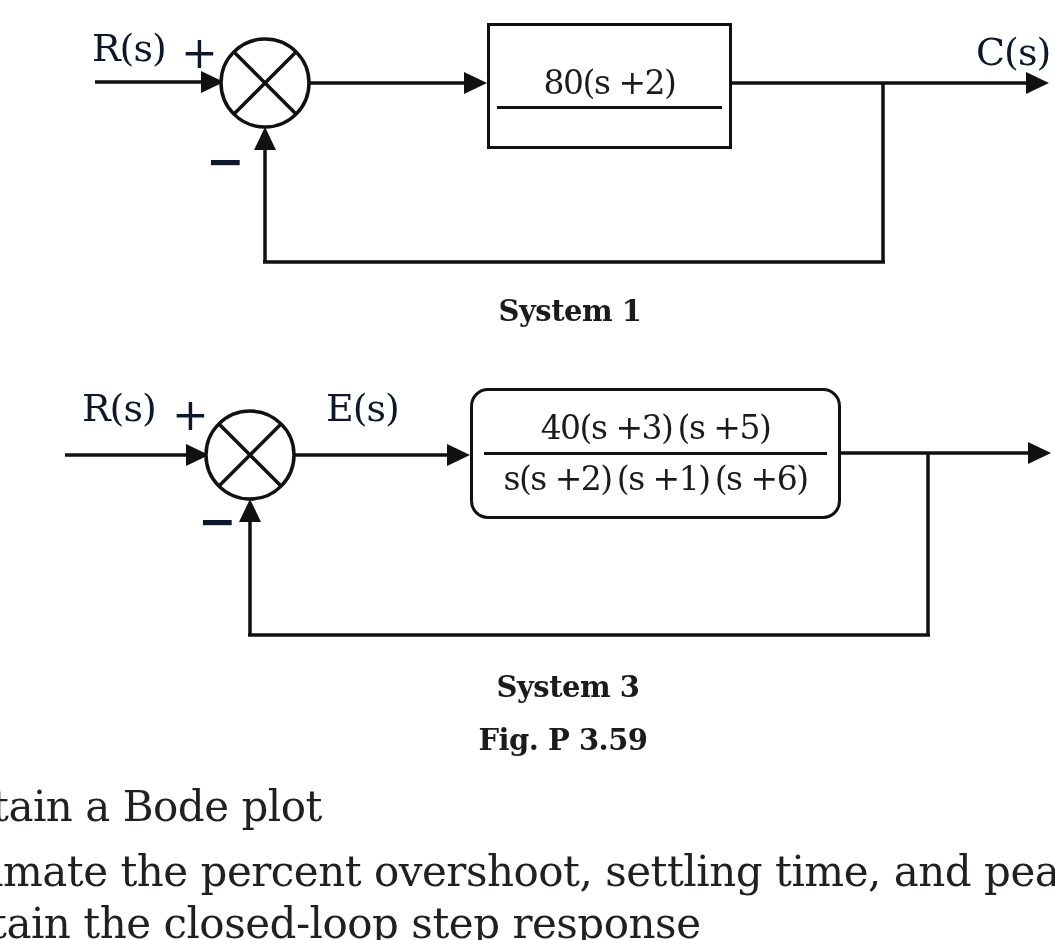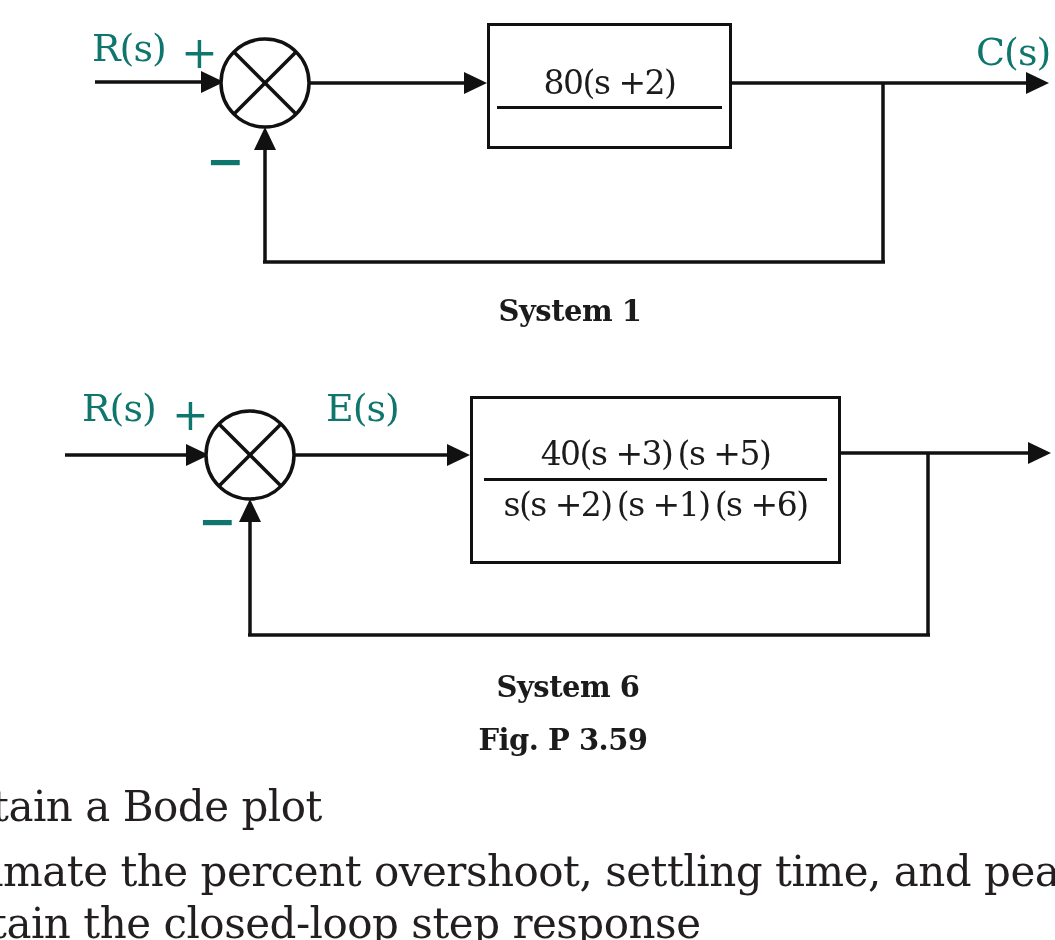--- a/index.html
+++ b/index.html
@@ -35,21 +35,21 @@
   }
   svg .node {
     stroke: #111111;
     stroke-width: 3.5;
     fill: #ffffff;
   }
   .lbl {
     position: absolute;
     white-space: nowrap;
     font-family: "DejaVu Serif", "Liberation Serif", serif;
-    color: #0f766e;
+    color: #0f172a;
     letter-spacing: -1px;
   }
   .siglabel { font-size: 38px; line-height: 1; }
   .sign-plus { font-size: 44px; line-height: 1; }
   .sign-minus { font-size: 46px; line-height: 1; font-weight: 600; }
   .tfblock {
     position: absolute;
     box-sizing: border-box;
     border: 3.4px solid #111111;
     background: #ffffff;
@@ -133,27 +133,27 @@
     <div class="fracbar"></div>
   </div>
 
   <div class="caption" style="left:380px; top:294px; width:380px;">System 1</div>
 
   <div class="lbl siglabel" style="left:82px; top:389px;">R(s)</div>
   <div class="lbl sign-plus" style="left:172px; top:393px;">+</div>
   <div class="lbl sign-minus" style="left:198px; top:498px;">−</div>
   <div class="lbl siglabel" style="left:326px; top:389px;">E(s)</div>
 
-  <div class="tfblock" style="left:470px; top:396px; width:371px; height:168px;">
+  <div class="tfblock" style="left:470px; top:388px; width:371px; height:131px;border-radius:18px;">
     <div class="num">40(s +3) (s +5)</div>
     <div class="fracbar"></div>
     <div class="den">s(s +2) (s +1) (s +6)</div>
   </div>
 
-  <div class="caption" style="left:378px; top:670px; width:380px;">System 6</div>
+  <div class="caption" style="left:378px; top:670px; width:380px;">System 3</div>
 
   <div class="caption" style="left:373px; top:723px; width:380px;">Fig. P 3.59</div>
 
   <div class="bodyline" style="left:-8px; top:786px;">tain a Bode plot</div>
   <div class="bodyline" style="left:-10px; top:851px;">imate the percent overshoot, settling time, and peak tim</div>
   <div class="bodyline" style="left:-10px; top:903px;">tain the closed-loop step response</div>
 
 </div>
 
 </body></html>

